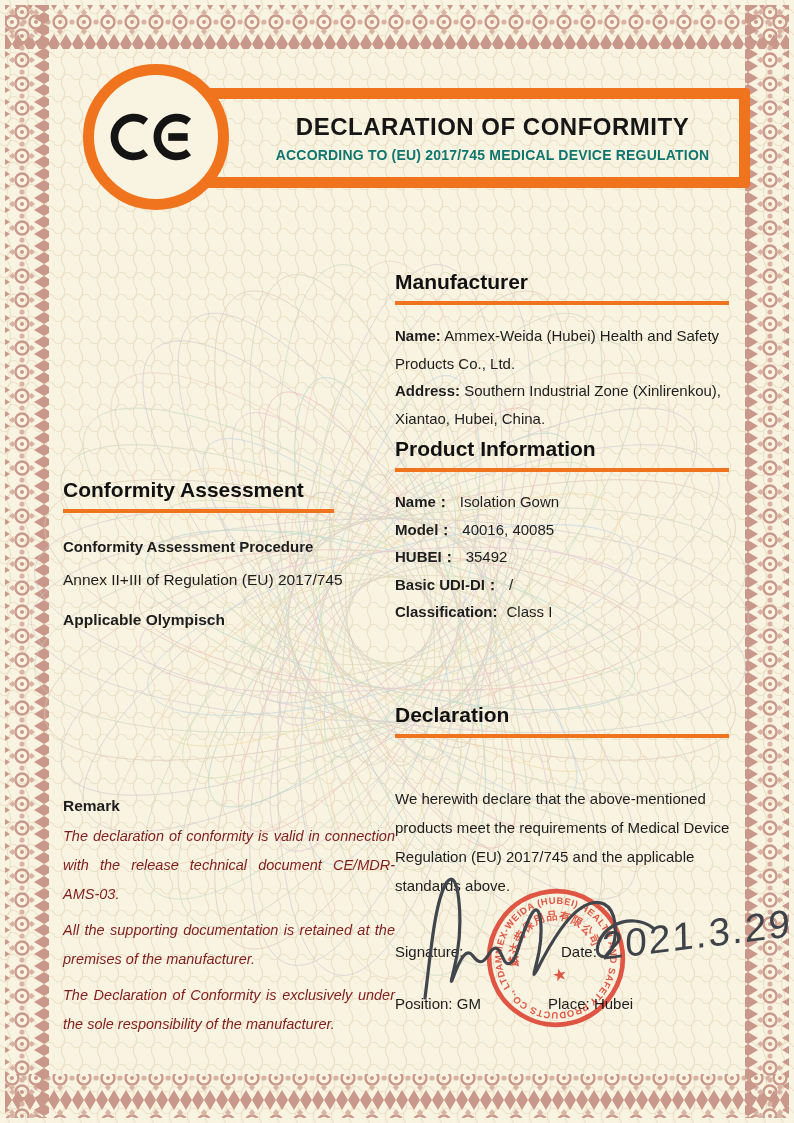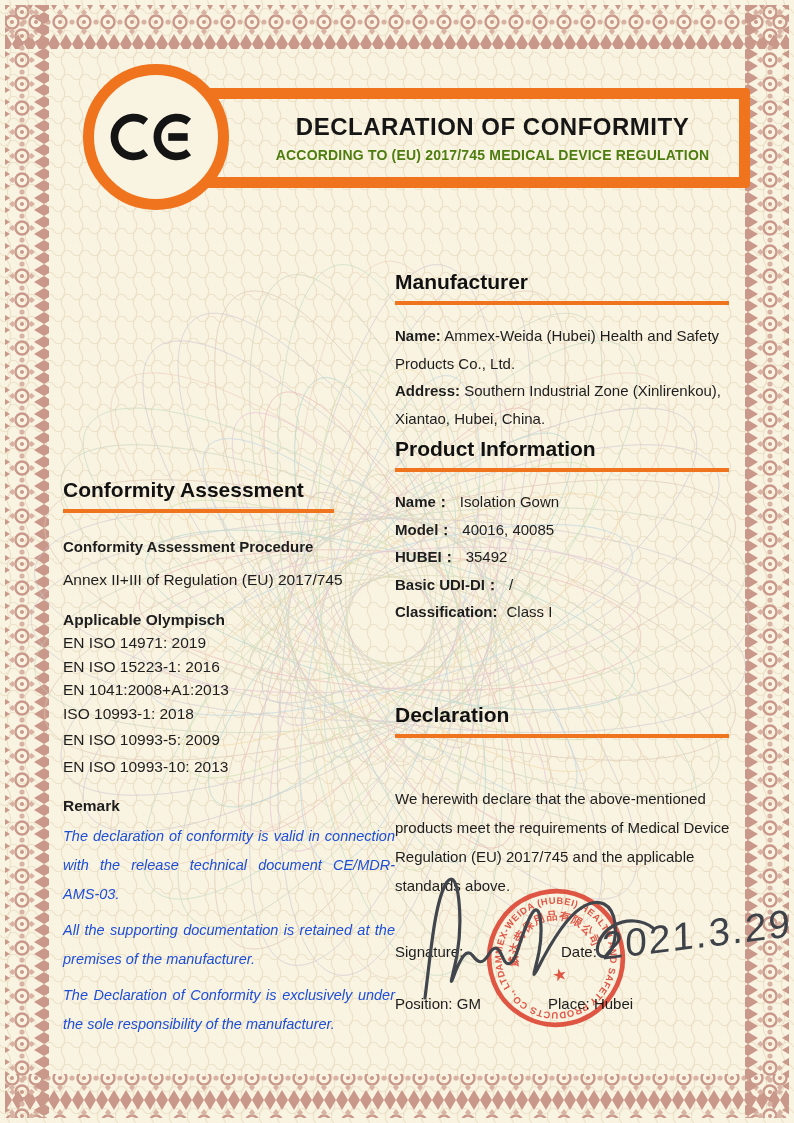--- a/index.html
+++ b/index.html
@@ -6,21 +6,21 @@
   body{width:794px;height:1123px;background:#efe7d2;font-family:"Liberation Sans",sans-serif;}
   .page{position:relative;width:794px;height:1123px;background:#f9f3e2;overflow:hidden;padding-left:32px;}
   .bg-layer,.guilloche,.content{position:absolute;}
   .bg-layer{left:0;top:0;z-index:0;}
   .guilloche{left:0;top:230px;z-index:0;pointer-events:none;opacity:.8;}
   .content{left:0;top:0;width:794px;height:1123px;z-index:1;}
 
   
   .banner{position:absolute;left:205px;top:88px;width:493px;height:78px;border:11px solid #f0731e;border-radius:4px;display:flex;flex-direction:column;justify-content:center;align-items:center;padding-left:30px;z-index:1;}
   .banner .title{font-size:24px;font-weight:bold;color:#161616;letter-spacing:.5px;}
-  .banner .subtitle{font-size:14px;font-weight:bold;color:#4d7c0f;margin-top:6px;letter-spacing:.2px;}
+  .banner .subtitle{font-size:14px;font-weight:bold;color:#0f766e;margin-top:6px;letter-spacing:.2px;}
   .ce-badge{position:absolute;left:83px;top:64px;width:124px;height:124px;border:11px solid #f0731e;border-radius:50%;background:#f9f3e2;z-index:2;display:flex;align-items:center;justify-content:center;}
   .sr-only{position:absolute;width:1px;height:1px;overflow:hidden;clip:rect(0 0 0 0);}
 
   
   .sec-head{font-size:21px;font-weight:bold;color:#111;}
   .sec-rule{height:4px;background:#f0731e;margin-top:7px;}
 
   .blk{position:absolute;color:#1d1d1d;}
   .b{font-weight:bold;}
 
@@ -29,21 +29,21 @@
   #eu-rep .sec-rule{width:271px;}
   #eu-rep .lines{margin-top:18px;font-size:15px;font-weight:bold;line-height:27.5px;}
   #conformity{left:63px;top:478px;width:330px;}
   #conformity .sec-rule{width:271px;}
   #conformity .proc-label{margin-top:22px;font-size:15px;font-weight:bold;line-height:23px;}
   #conformity .proc-value{font-size:15.5px;line-height:23px;margin-top:10px;}
   #conformity .std-label{margin-top:17px;font-size:15.5px;font-weight:bold;line-height:23px;}
   #conformity .standards{font-size:15.5px;line-height:23.6px;}
   #remark{left:63px;top:797px;width:332px;}
   #remark .rk-head{font-size:15.5px;font-weight:bold;}
-  #remark p{margin:7px 0 0 0;font-size:14.5px;font-style:italic;line-height:29px;text-align:justify;color:#1d4ed8;}
+  #remark p{margin:7px 0 0 0;font-size:14.5px;font-style:italic;line-height:29px;text-align:justify;color:#7f1d1d;}
 
   
   #manufacturer{left:395px;top:270px;width:340px;}
   #manufacturer .sec-rule{width:334px;}
   #manufacturer .mbody{margin-top:17px;font-size:15px;line-height:27.5px;}
   #product-info{left:395px;top:437px;width:340px;}
   #product-info .sec-rule{width:334px;}
   #product-info .rows{margin-top:16px;}
   #product-info .row{font-size:15px;line-height:27.5px;}
   #product-info .row .b{margin-right:9px;}
@@ -228,28 +228,20 @@
       </svg>
     </div>
 
 
     <div class="blk" id="conformity">
       <div class="sec-head">Conformity Assessment</div>
       <div class="sec-rule"></div>
       <div class="proc-label">Conformity Assessment Procedure</div>
       <div class="proc-value">Annex II+III of Regulation (EU) 2017/745</div>
       <div class="std-label">Applicable Olympisch</div>
-      <div class="standards">
-        <div>EN ISO 14971: 2019</div>
-        <div>EN ISO 15223-1: 2016</div>
-        <div>EN 1041:2008+A1:2013</div>
-        <div>ISO 10993-1: 2018</div>
-        <div style="margin-top:3px;">EN ISO 10993-5: 2009</div>
-        <div style="margin-top:3px;">EN ISO 10993-10: 2013</div>
-      </div>
     </div>
 
     <div class="blk" id="remark">
       <div class="rk-head">Remark</div>
       <p>The declaration of conformity is valid in connection with the release technical document CE/MDR-AMS-03.</p>
       <p>All the supporting documentation is retained at the premises of the manufacturer.</p>
       <p>The Declaration of Conformity is exclusively under the sole responsibility of the manufacturer.</p>
     </div>
 
     <div class="blk" id="manufacturer">

